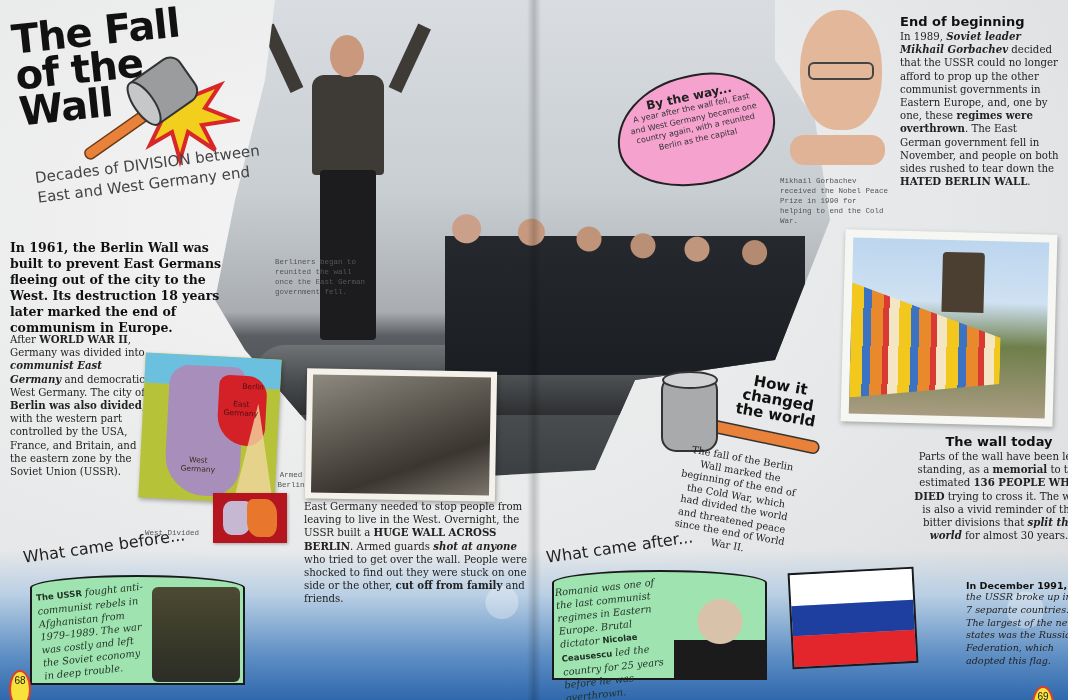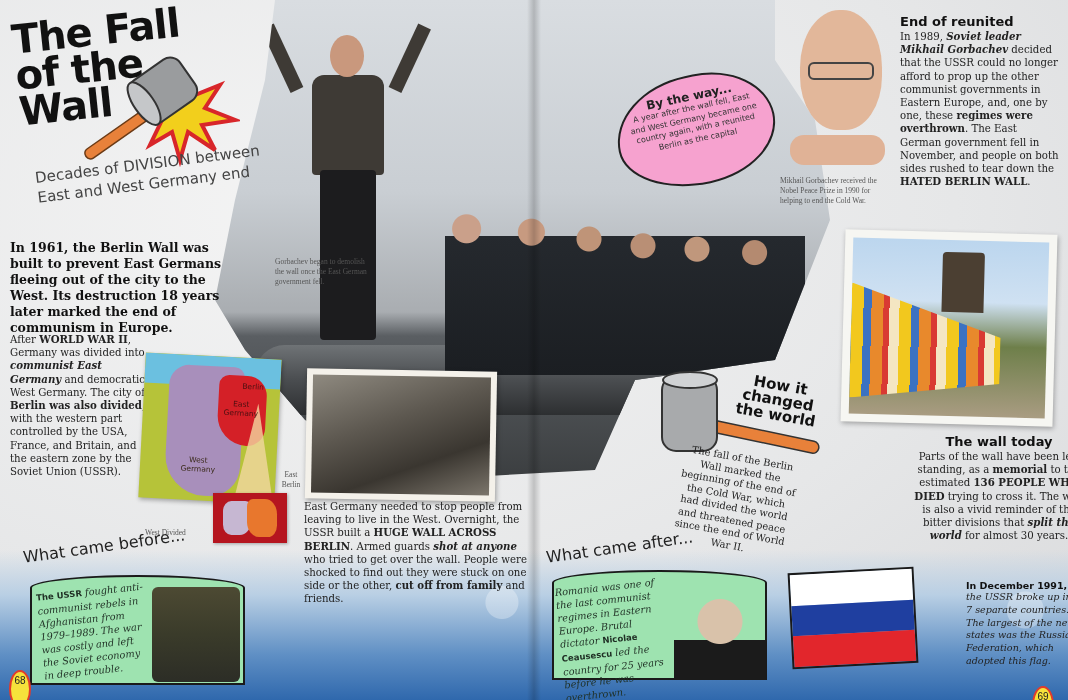--- a/index.html
+++ b/index.html
@@ -57,21 +57,21 @@
   .title { position: absolute; left: 10px; top: 22px; width: 200px;
     font-family: "DejaVu Sans", sans-serif; font-weight: bold; font-size: 40px; line-height: 36px;
     color: #111; letter-spacing: -1px; transform: rotate(-6deg); transform-origin: left top; }
   .title span { display: block; }
   .hammer-top { position: absolute; left: 80px; top: 50px; width: 160px; height: 130px; }
   .subtitle { position: absolute; left: 34px; top: 168px; width: 230px;
     font-family: "DejaVu Sans", sans-serif; font-size: 15px; line-height: 20px; color: #444;
     transform: rotate(-7deg); transform-origin: left top; }
   .intro { position: absolute; left: 10px; top: 240px; width: 215px;
     font-size: 12.5px; line-height: 16px; font-weight: bold; color: #111; }
-  .caption { font-family: Liberation Serif, serif; font-size: 7.5px; line-height: 10px; color: #555; }
+  .caption { font-family: Liberation Mono, monospace; font-size: 7.5px; line-height: 10px; color: #555; }
   .cap-berliners { position: absolute; left: 275px; top: 257px; width: 95px; }
 
   .section-h { font-family: "DejaVu Sans", sans-serif; font-weight: bold; font-size: 13px; line-height: 16px; color: #111; }
   .body-txt { font-size: 10.2px; line-height: 13.2px; color: #222; }
 
   .divided { position: absolute; left: 10px; top: 333px; width: 138px; }
   .map { position: absolute; left: 142px; top: 356px; width: 136px; height: 145px; transform: rotate(3deg);
     background: #b6c339; box-shadow: 1px 2px 4px rgba(0,0,0,0.3); overflow: hidden; }
   .map .sea { position: absolute; left: 0; top: 0; width: 136px; height: 30px; background: #6bc0e0; }
   .map .west { position: absolute; left: 25px; top: 10px; width: 75px; height: 130px; background: #a88fbb; border-radius: 20px 10px 30px 40px; }
@@ -170,40 +170,40 @@
     <rect x="-4" y="70" width="100" height="11" rx="5" fill="#e8813a" stroke="#6b3a15" stroke-width="1.5" transform="rotate(-35 50 75)"></rect>
     <g transform="rotate(-35 80 45)">
       <rect x="55" y="18" width="60" height="50" rx="12" fill="#9a9c9e" stroke="#333" stroke-width="2"></rect>
       <ellipse cx="62" cy="43" rx="10" ry="25" fill="#c5c7c9" stroke="#333" stroke-width="2"></ellipse>
     </g>
   </svg>
   <div class="subtitle">Decades of DIVISION between East and West Germany end</div>
 
   <div class="intro">In 1961, the Berlin Wall was built to prevent East Germans fleeing out of the city to the West. Its destruction 18 years later marked the end of communism in Europe.</div>
 
-  <div class="caption cap-berliners">Gorbachev began to demolish the wall once the East German government fell.</div>
+  <div class="caption cap-berliners">Berliners began to reunited the wall once the East German government fell.</div>
 
   <div class="divided">
     <div class="body-txt"><span>After </span><span style="font-weight: bold;">WORLD WAR II</span><span>, Germany was divided into </span><span style="font-weight: bold; font-style: italic;">communist East Germany</span><span> and democratic West Germany. The city of </span><span style="font-weight: bold;">Berlin was also divided</span><span>, with the western part controlled by the USA, France, and Britain, and the eastern zone by the Soviet Union (USSR).</span></div>
   </div>
 
   <div class="map">
     <div class="sea"></div>
     <div class="west"></div>
     <div class="east"></div>
     <div class="wedge"></div>
     <div class="lbl" style="left:98px;top:24px;color:#4a0f10">Berlin</div>
     <div class="lbl" style="left:78px;top:42px;width:40px;text-align:center;color:#4a0f10">East Germany</div>
     <div class="lbl" style="left:38px;top:100px;width:40px;text-align:center">West Germany</div>
   </div>
   <div class="berlin-inset">
     <div class="wb"></div>
       <div class="eb"></div>
   </div>
-  <div class="caption lbl-eastberlin">East Berlin</div>
+  <div class="caption lbl-eastberlin">Armed Berlin</div>
   <div class="caption lbl-westberlin">West Divided</div>
 
   <div class="old-photo">
       <div class="img"></div>
     </div>
 
   <div class="separated">
     <div class="body-txt"><span>East Germany needed to stop people from leaving to live in the West. Overnight, the USSR built a </span><span style="font-weight: bold;">HUGE WALL ACROSS BERLIN</span><span>. Armed guards </span><span style="font-weight: bold; font-style: italic;">shot at anyone</span><span> who tried to get over the wall. People were shocked to find out they were stuck on one side or the other, </span><span style="font-weight: bold;">cut off from family</span><span> and friends.</span></div>
   </div>
 
@@ -222,21 +222,21 @@
   </div>
 
   <div class="gorby">
     <div class="face"></div>
       <div class="glasses"></div>
       <div class="hands"></div>
   </div>
   <div class="caption cap-gorby">Mikhail Gorbachev received the Nobel Peace Prize in 1990 for helping to end the Cold War.</div>
 
   <div class="endcomm">
-    <div class="section-h">End of reunited</div>
+    <div class="section-h">End of beginning</div>
     <div class="body-txt"><span>In 1989, </span><span style="font-weight: bold; font-style: italic;">Soviet leader Mikhail Gorbachev</span><span> decided that the USSR could no longer afford to prop up the other communist governments in Eastern Europe, and, one by one, these </span><span style="font-weight: bold;">regimes were overthrown</span><span>. The East German government fell in November, and people on both sides rushed to tear down the </span><span style="font-weight: bold;">HATED BERLIN WALL</span><span>.</span></div>
   </div>
 
   <div class="wall-photo">
     <div class="img">
         <div class="tower"></div>
         <div class="graffiti"></div>
       </div>
   </div>
 

